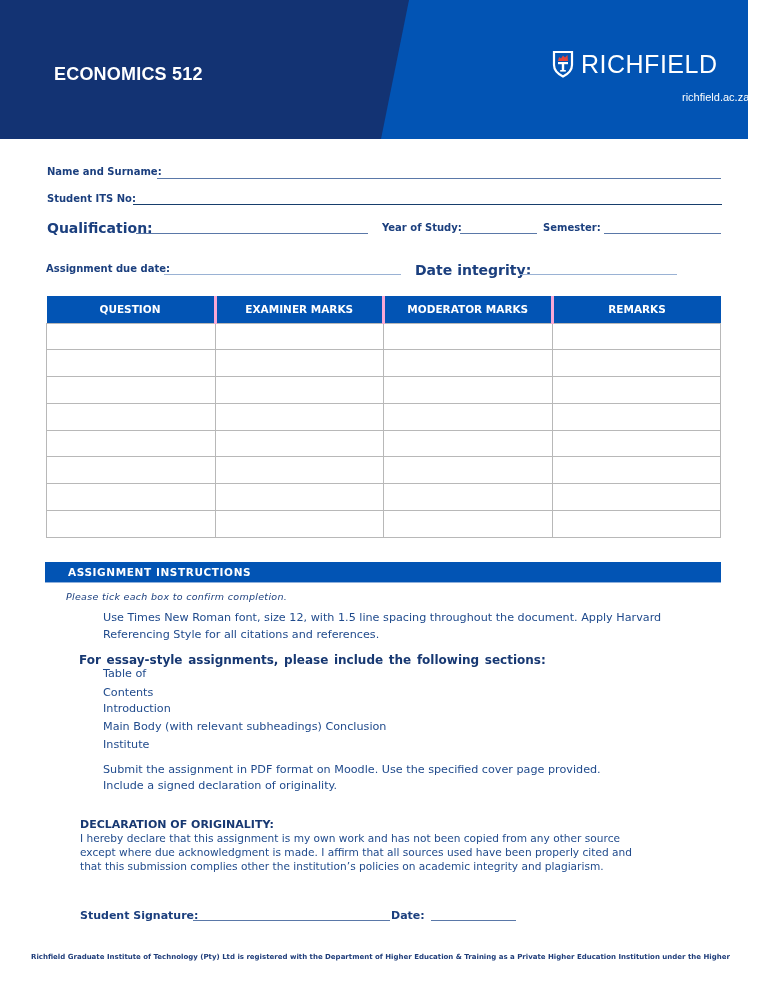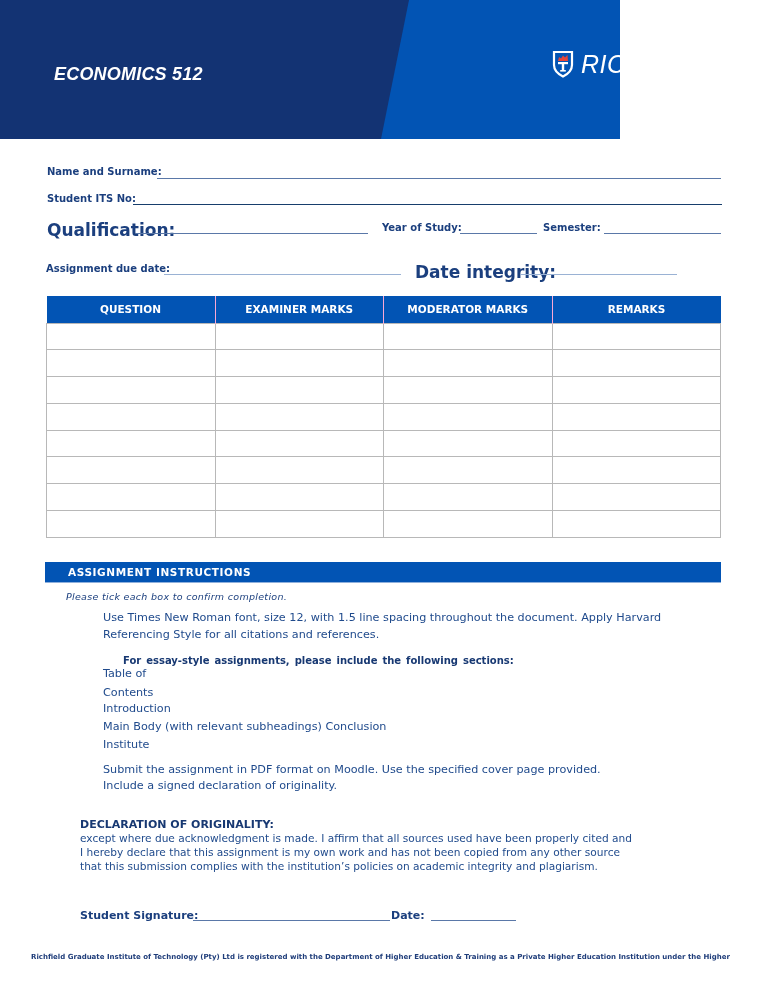--- a/index.html
+++ b/index.html
@@ -1,40 +1,40 @@
 <!DOCTYPE html>
 <html><head>
 <meta charset="utf-8">
 <style>
   * { box-sizing: border-box; margin: 0; padding: 0; }
   html, body { width: 768px; height: 994px; background: #ffffff; overflow: hidden; }
   body { position: relative; font-family: "DejaVu Sans", "Liberation Sans", sans-serif; color: #1f3d7a; }
 
   
-  .banner { position: absolute; left: 0; top: 0; width: 620px; height: 139px; background: #0254b4; overflow: hidden; font-style: italic; }
+  .banner { position: absolute; left: 0; top: 0; width: 748px; height: 139px; background: #0254b4; overflow: hidden; }
   .banner-dark { position: absolute; left: 0; top: 0; width: 768px; height: 139px; background: #133373;
     clip-path: polygon(0 0, 409px 0, 381px 139px, 0 139px); }
   .course-title { position: absolute; left: 54px; top: 64px; font-family: "Liberation Sans", sans-serif; font-weight: bold;
     font-size: 18px; color: #ffffff; letter-spacing: 0.2px; }
   .logo { position: absolute; left: 552px; top: 50px; display: flex; align-items: center; }
   .logo-shield { width: 22px; height: 28px; margin-right: 7px; }
   .logo-text { font-family: "Liberation Sans", sans-serif; font-size: 25px; color: #ffffff; letter-spacing: 0.5px; line-height: 1; }
   .logo-url { position: absolute; left: 682px; top: 91px; font-family: "Liberation Sans", sans-serif; font-size: 11px; color: #ffffff; }
 
   
   .field-label { position: absolute; font-weight: bold; color: #1b3f7e; font-family: "DejaVu Sans", sans-serif; white-space: nowrap; }
   .fs-sm { font-size: 10px; }
-  .fs-md { font-size: 17px; }
+  .fs-md { font-size: 14px; }
   .line { position: absolute; height: 0; border-top: 1px solid #5a78a8; }
   .line-dark { border-top: 1.5px solid #173e6c; }
 
   
   .marks-table { position: absolute; left: 46px; top: 296px; width: 675px; border-collapse: collapse; table-layout: fixed; }
   .marks-table th { background: #0254b4; color: #ffffff; font-size: 10.5px; font-weight: bold; height: 27px;
-    border-right: 1px solid #f9a8d4; text-align: center; vertical-align: middle; font-family: "DejaVu Sans", sans-serif; }
+    border-right: 3px solid #f9a8d4; text-align: center; vertical-align: middle; font-family: "DejaVu Sans", sans-serif; }
   .marks-table th:last-child { border-right: none; }
   .marks-table td { height: 26.8px; border: 1px solid #b8b8b8; }
 
   
   .instr-bar { position: absolute; left: 45px; top: 562px; width: 676px; height: 21px; background: #0254b4;
     border-bottom: 1px solid #8fb0dc; }
   .instr-bar span { position: absolute; left: 23px; top: 4px; color: #ffffff; font-weight: bold; font-size: 10.5px; letter-spacing: 0.6px; }
 
   .text { position: absolute; font-size: 11.2px; color: #1f4a8c; line-height: 17px; white-space: nowrap; font-family: "DejaVu Sans", sans-serif; }
   .italic-note { position: absolute; left: 66px; top: 591px; font-size: 9.5px; font-style: italic; color: #1b3f7e; letter-spacing: 0.3px; }
@@ -147,36 +147,36 @@
 </table>
 
 <div class="instr-bar">
   <span>ASSIGNMENT INSTRUCTIONS</span>
 </div>
 <div class="italic-note">Please tick each box to confirm completion.</div>
 
 <div class="text" style="left:103px; top:609px;">Use Times New Roman font, size 12, with 1.5 line spacing throughout the document. Apply  Harvard</div>
 <div class="text" style="left:103px; top:626px;">Referencing Style for all citations and references.</div>
 
-<div class="text bold-dark" style="left:79px; top:652px; font-size:10px; word-spacing:1.5px;margin-left:44px;">For essay-style assignments, please include the following sections:</div>
+<div class="text bold-dark" style="left:79px; top:652px; font-size:12px; word-spacing:1.5px;">For essay-style assignments, please include the following sections:</div>
 
 <div class="text" style="left:103px; top:665px;">Table of</div>
 <div class="text" style="left:103px; top:684px;">Contents</div>
 <div class="text" style="left:103px; top:700px;">Introduction</div>
 <div class="text" style="left:103px; top:718px;">Main Body (with relevant subheadings) Conclusion</div>
 <div class="text" style="left:103px; top:736px;">Institute</div>
 
 <div class="text" style="left:103px; top:761px;">Submit the assignment in PDF format on Moodle. Use the specified cover page provided.</div>
 <div class="text" style="left:103px; top:777px;">Include a signed declaration of originality.</div>
 
 <div class="decl-title">DECLARATION OF ORIGINALITY:</div>
 <div class="decl-body">
+  <div style="white-space:nowrap;">I hereby declare that this assignment is my own work and has not been copied from any other source</div>
   <div style="white-space:nowrap;">except where due acknowledgment is made. I affirm that all sources used have been properly cited and</div>
-  <div style="white-space:nowrap;">I hereby declare that this assignment is my own work and has not been copied from any other source</div>
-  <div style="white-space:nowrap;">that this submission complies with  the institution’s policies on academic integrity and plagiarism.</div>
+  <div style="white-space:nowrap;">that this submission complies other  the institution’s policies on academic integrity and plagiarism.</div>
 </div>
 
 <div class="field-label" style="left:80px; top:909px; font-size:11px;">Student Signature:</div>
 <div class="line" style="left:193px; top:920px; width:197px;"></div>
 <div class="field-label" style="left:391px; top:909px; font-size:11px;">Date:</div>
 <div class="line" style="left:431px; top:920px; width:85px;"></div>
 
 <div class="footer">
   <div style="white-space:nowrap;">Richfield Graduate Institute of Technology (Pty) Ltd is registered with the Department of Higher Education &amp; Training as a Private Higher Education Institution under the Higher</div>
 </div>

